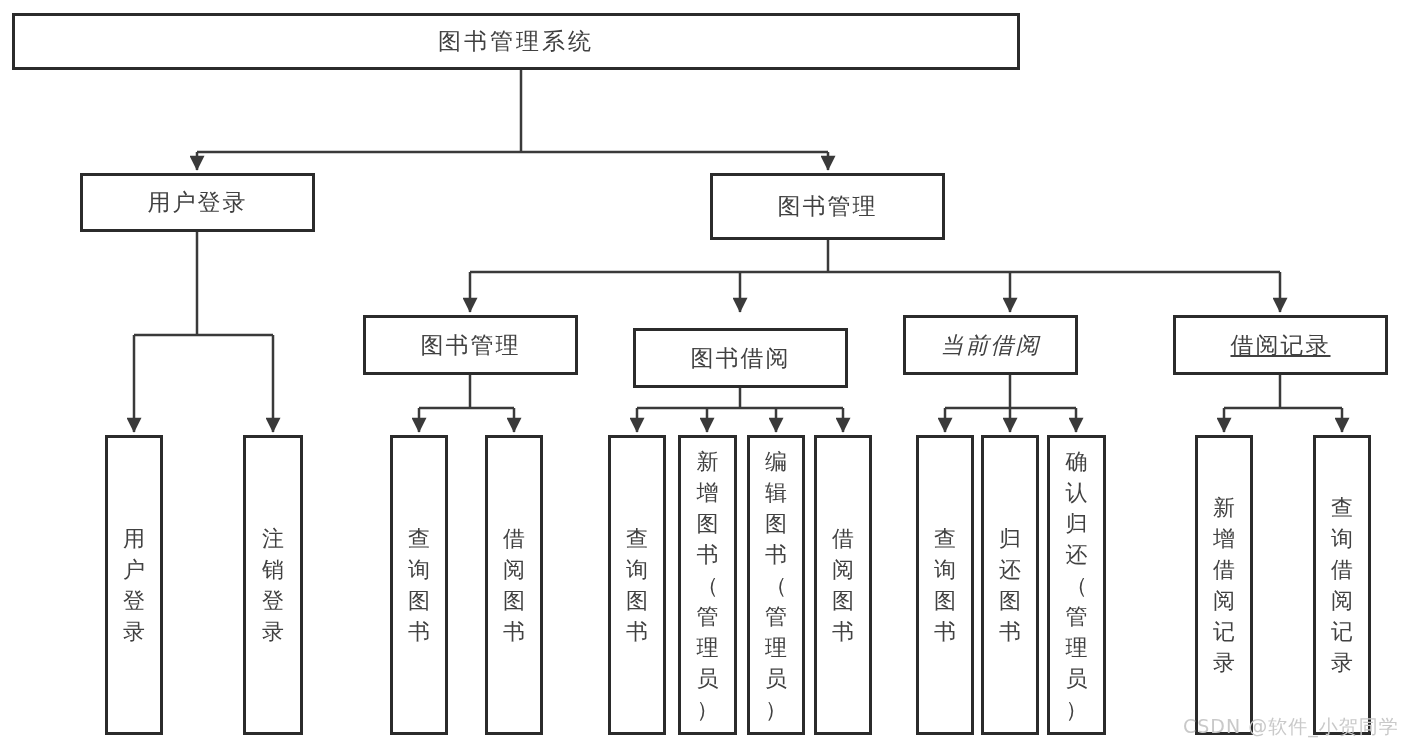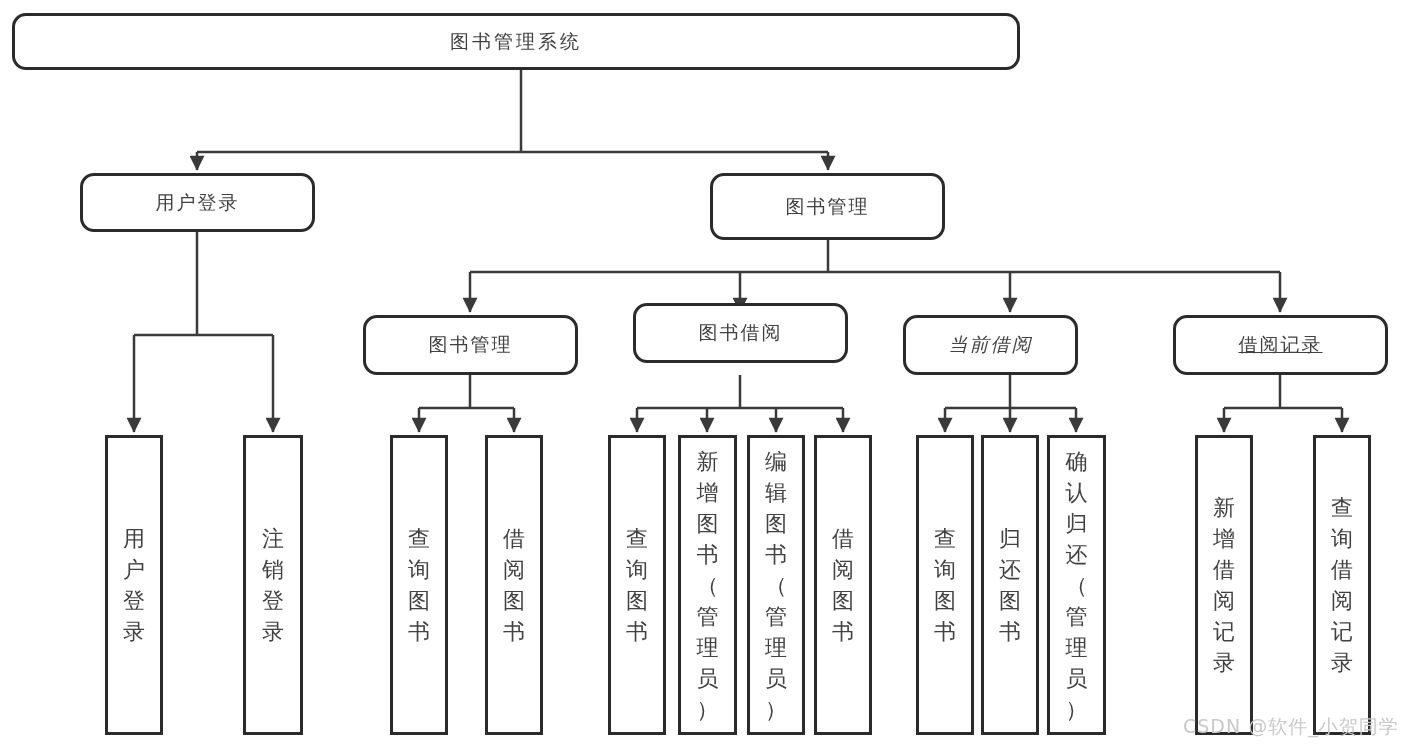--- a/index.html
+++ b/index.html
@@ -37,24 +37,23 @@
     position: absolute;
     box-sizing: border-box;
     background: var(--background);
     border: 3px solid var(--box-border);
     display: flex;
     align-items: center;
     justify-content: center;
     color: var(--text);
   }
   .hnode {
-    font-size: 19px;
+    font-size: 23px;
     letter-spacing: 2px;
     white-space: nowrap;
-    border-radius: 14px;
   }
   .root-node { letter-spacing: 3px; }
   .vnode .vlabel {
     white-space: pre;
     line-height: 31px;
     font-size: 22px;
     text-align: center;
     display: block;
   }
   .watermark {
@@ -127,21 +126,21 @@
   <div class="node hnode" style="left:80px; top:173px; width:235px; height:59px;">
     <span>用户登录</span>
   </div>
   <div class="node hnode" style="left:710px; top:173px; width:235px; height:67px;">
     <span>图书管理</span>
   </div>
 
   <div class="node hnode" style="left:363px; top:315px; width:215px; height:60px;">
     <span>图书管理</span>
   </div>
-  <div class="node hnode" style="left:633px; top:303px; width:215px; height:60px;">
+  <div class="node hnode" style="left:633px; top:328px; width:215px; height:60px;">
     <span>图书借阅</span>
   </div>
   <div class="node hnode" style="left:903px; top:315px; width:175px; height:60px;font-style:italic;">
     <span>当前借阅</span>
   </div>
   <div class="node hnode" style="left:1173px; top:315px; width:215px; height:60px;text-decoration:underline;">
     <span>借阅记录</span>
   </div>
 
   <div class="node vnode" style="left:105px; top:435px; width:58px; height:300px;">

